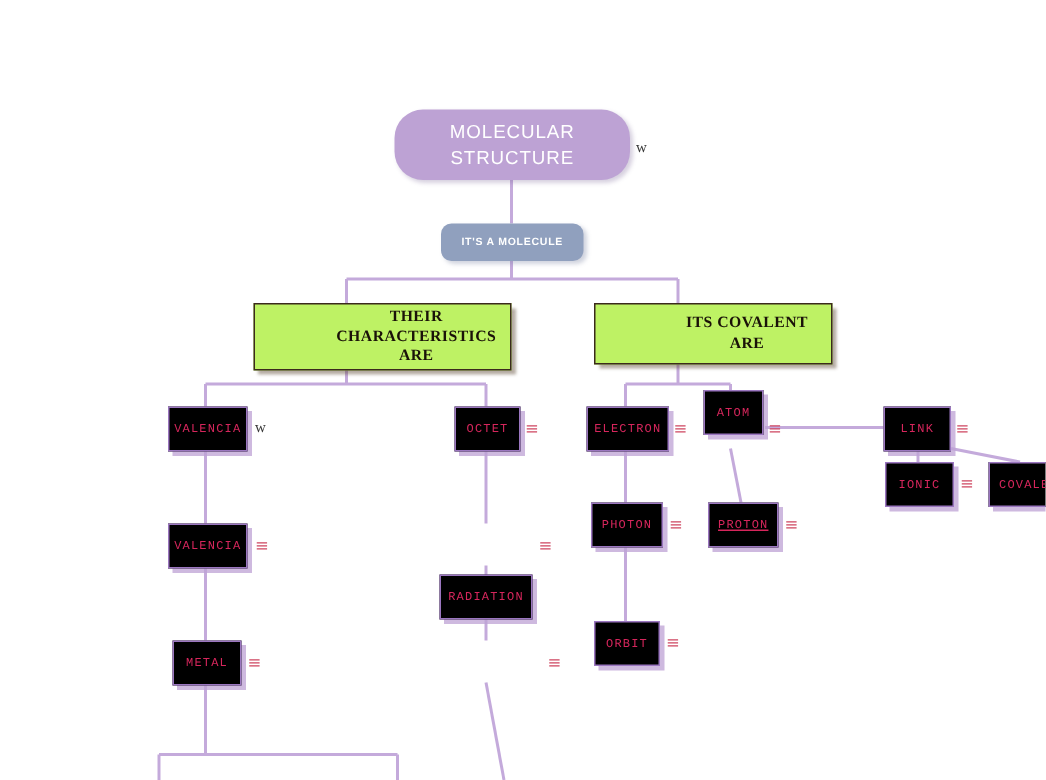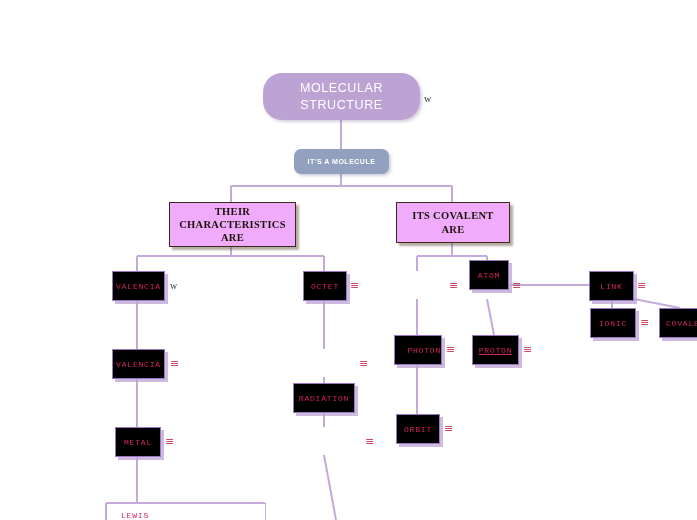--- a/index.html
+++ b/index.html
@@ -57,33 +57,34 @@
     display: flex;
     align-items: center;
     justify-content: center;
     text-align: center;
     box-shadow: 2px 2px 3px rgba(120,130,160,0.35);
   }
 
   
   .node-tan {
     position: absolute;
-    background: #f0abfc;
+    background: #bef264;
     border: 1.5px solid #3b2a1c;
     color: #1a1208;
     font-family: "Liberation Serif", serif;
     font-weight: bold;
     font-size: 10.5px;
     letter-spacing: 0.3px;
     line-height: 1.25;
     display: flex;
     align-items: center;
     justify-content: center;
     text-align: center;
     box-shadow: 3px 3px 2px rgba(90,70,50,0.45);
+    padding-left: 45px;
   }
 
   
   .node-leaf {
     position: absolute;
     background: #000000;
     border: 1.5px solid #9b76c0;
     color: #d6265c;
     font-family: "Liberation Mono", monospace;
     font-size: 8px;
@@ -192,20 +193,23 @@
   <div class="node-leaf" style="left:112px; top:271px; width:51px; height:28px;">
     <span>VALENCIA</span>
   </div>
   <span class="ico-w" style="left:170px; top:281px;">w</span>
 
   <div class="node-leaf" style="left:303px; top:271px; width:42px; height:28px;">
     <span>OCTET</span>
   </div>
   <span class="ico-list" style="left:350px; top:280px;">≡</span>
 
+  <div class="node-leaf" style="left:391px; top:271px; width:53px; height:28px;">
+    <span>ELECTRON</span>
+  </div>
   <span class="ico-list" style="left:449px; top:280px;">≡</span>
 
   <div class="node-leaf" style="left:469px; top:260px; width:38px; height:28px;align-items:center;">
     <span>ATOM</span>
   </div>
   <span class="ico-list" style="left:512px; top:280px;">≡</span>
 
   <div class="node-leaf" style="left:589px; top:271px; width:43px; height:28px;">
     <span>LINK</span>
   </div>
@@ -214,21 +218,21 @@
   <div class="node-leaf" style="left:112px; top:349px; width:51px; height:28px;">
     <span>VALENCIA</span>
   </div>
   <span class="ico-list" style="left:170px; top:358px;">≡</span>
 
   <div class="node-leaf" style="left:293px; top:349px; width:60px; height:28px;margin-top:34px;">
     <span>RADIATION</span>
   </div>
   <span class="ico-list" style="left:359px; top:358px;">≡</span>
 
-  <div class="node-leaf" style="left:394px; top:335px; width:46px; height:28px;justify-content:flex-end;">
+  <div class="node-leaf" style="left:394px; top:335px; width:46px; height:28px;">
     <span>PHOTON</span>
   </div>
   <span class="ico-list" style="left:446px; top:344px;">≡</span>
 
   <div class="node-leaf" style="left:472px; top:335px; width:45px; height:28px;text-decoration:underline;">
     <span>PROTON</span>
   </div>
   <span class="ico-list" style="left:523px; top:344px;">≡</span>
 
   <div class="node-leaf" style="left:590px; top:308px; width:44px; height:28px;">
@@ -245,19 +249,14 @@
   </div>
   <span class="ico-list" style="left:165px; top:436px;">≡</span>
 
   <span class="ico-list" style="left:365px; top:436px;">≡</span>
 
   <div class="node-leaf" style="left:396px; top:414px; width:42px; height:28px;">
     <span>ORBIT</span>
   </div>
   <span class="ico-list" style="left:444px; top:423px;">≡</span>
 
-  <div style="position:absolute; left:107px; top:504px; width:158px; height:16px;
-              background:#ffffff; overflow:hidden;">
-    <span style="position:absolute; left:14px; top:7px; color:#d6265c;
-                 font-family:'Liberation Mono', monospace; font-size:8px; letter-spacing:0.8px;">LEWIS</span>
-  </div>
 
 </div>
 
 </body></html>

